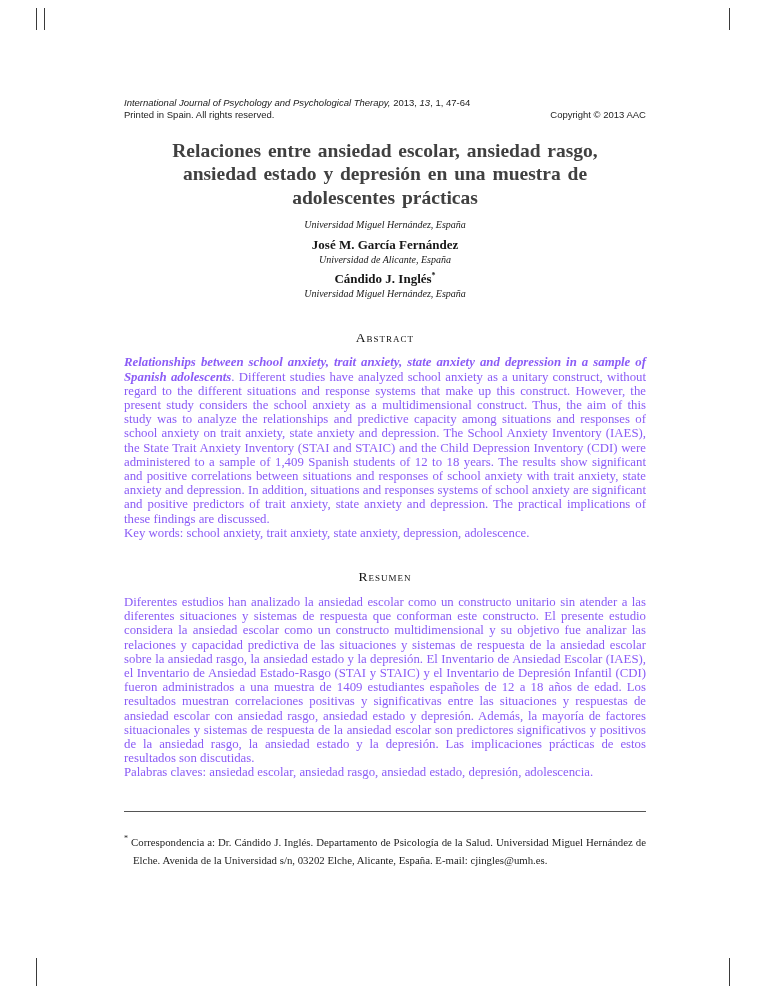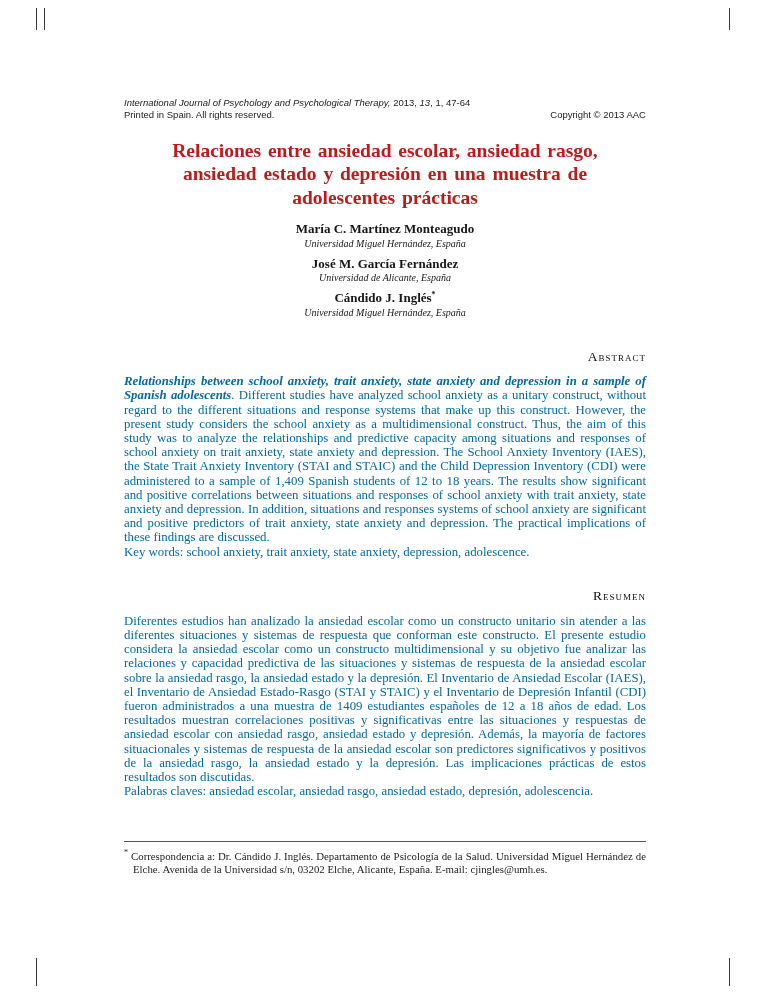--- a/index.html
+++ b/index.html
@@ -34,65 +34,65 @@
     justify-content: space-between;
   }
   .italic { font-style: italic; }
   .page-title {
     margin-top: 17px;
     text-align: center;
     font-weight: bold;
     font-size: 19.5px;
     line-height: 23.5px;
     word-spacing: 2px;
-    color: #b91c1c;
+    color: #404040;
   }
   .authors {
     margin-top: 9px;
     text-align: center;
   }
   .author-name {
     font-weight: bold;
     font-size: 13px;
     line-height: 15.5px;
     margin-top: 1px;
   }
   .author-affil {
     font-style: italic;
     font-size: 10px;
     line-height: 14.5px;
   }
   sup.marker { font-size: 8px; vertical-align: super; }
   .section-heading {
     margin-top: 29px;
-    text-align: right;
+    text-align: center;
     font-variant: small-caps;
     font-size: 13.5px;
     letter-spacing: 1px;
     color: #101010;
   }
   .body-par {
     margin-top: 9px;
     text-align: justify;
     font-size: 12.8px;
     line-height: 14.2px;
-    color: #0369a1;
+    color: #8b5cf6;
   }
   .lead-bold-italic { font-weight: bold; font-style: italic; }
   .kw-label { }
   .resumen-par { margin-top: 10px; }
   .footnote {
     position: absolute;
     left: 124px;
-    top: 841px;
+    top: 811px;
     width: 522px;
     border-top: 1px solid #555;
-    padding-top: 4px;
+    padding-top: 18px;
     font-size: 10.8px;
-    line-height: 13px;
+    line-height: 18px;
     text-align: justify;
     color: #222;
   }
   .footnote-inner {
     padding-left: 9px;
     text-indent: -9px;
   }
 </style>
 </head>
 <body>
@@ -115,21 +115,20 @@
     </div>
   </div>
 
   <div class="page-title">
     <div>Relaciones entre ansiedad escolar, ansiedad rasgo,</div>
     <div>ansiedad estado y depresión en una muestra de</div>
     <div>adolescentes prácticas</div>
   </div>
 
   <div class="authors">
-    <div class="author-name"><span>María C. Martínez Monteagudo</span><sup class="marker"></sup></div>
     <div class="author-affil">Universidad Miguel Hernández, España</div>
     <div class="author-name"><span>José M. García Fernández</span><sup class="marker"></sup></div>
     <div class="author-affil">Universidad de Alicante, España</div>
     <div class="author-name"><span>Cándido J. Inglés</span><sup class="marker">*</sup></div>
     <div class="author-affil">Universidad Miguel Hernández, España</div>
   </div>
 
   <div class="section-heading">Abstract</div>
   <div class="body-par">
     <span class="lead-bold-italic">Relationships between school anxiety, trait anxiety, state anxiety and depression in a sample of Spanish adolescents</span><span>. Different studies have analyzed school anxiety as a unitary construct, without regard to the different situations and response systems that make up this construct. However, the present study considers the school anxiety as a multidimensional construct. Thus, the aim of this study was to analyze the relationships and predictive capacity among situations and responses of school anxiety on trait anxiety, state anxiety and depression. The School Anxiety Inventory (IAES), the State Trait Anxiety Inventory (STAI and STAIC) and the Child Depression Inventory (CDI) were administered to a sample of 1,409 Spanish students of 12 to 18 years. The results show significant and positive correlations between situations and responses of school anxiety with trait anxiety, state anxiety and depression. In addition, situations and responses systems of school anxiety are significant and positive predictors of trait anxiety, state anxiety and depression. The practical implications of these findings are discussed.</span>

